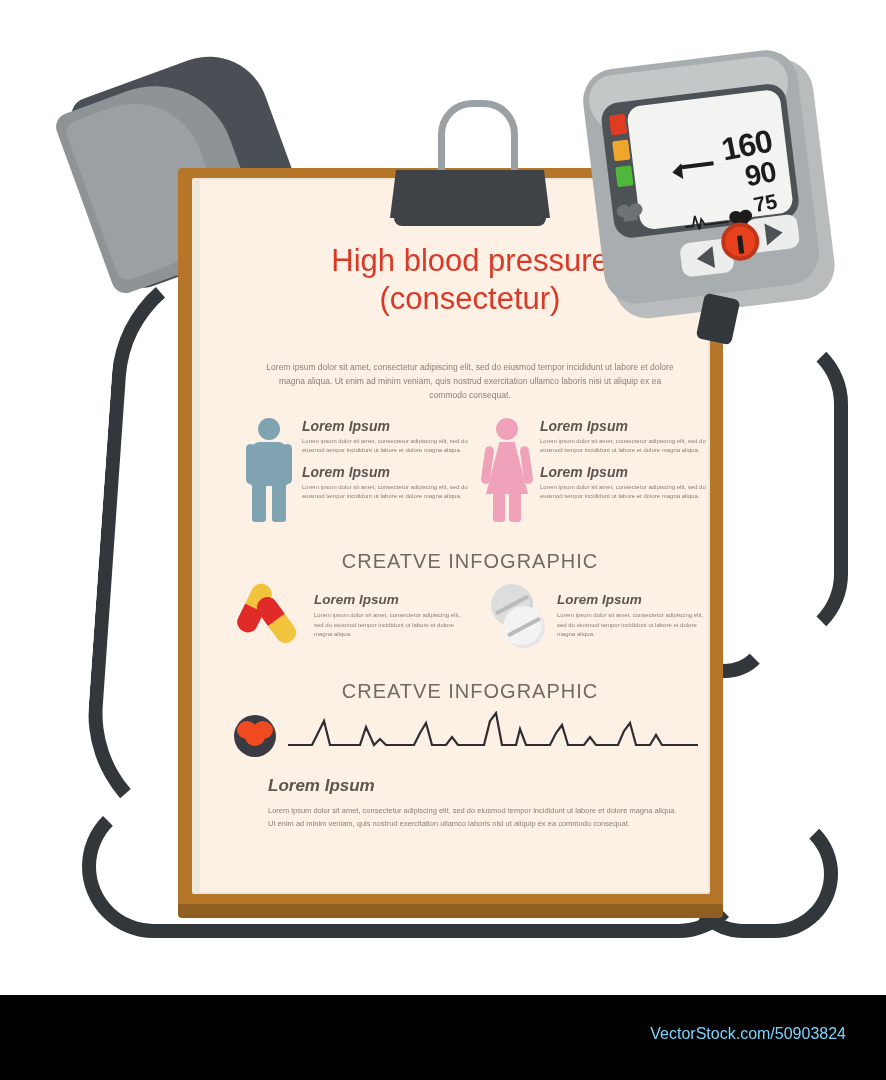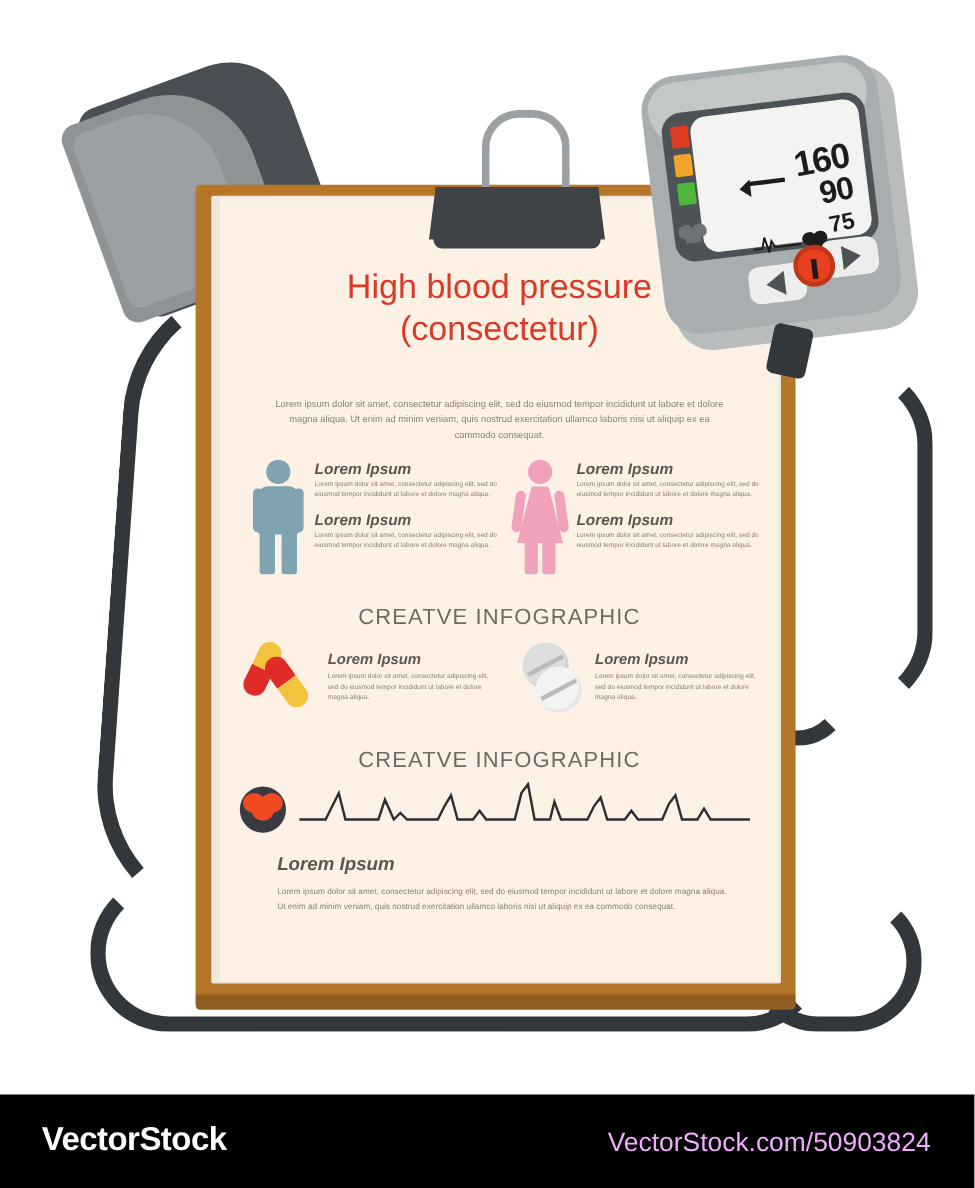--- a/index.html
+++ b/index.html
@@ -76,21 +76,21 @@
   #monitor .btn-r{left:146px;top:166px;width:52px;height:34px;}
   #monitor .tri{position:absolute;left:50%;top:50%;width:0;height:0;}
   #monitor .tri-l{transform:translate(-60%,-50%);border-top:11px solid transparent;border-bottom:11px solid transparent;border-right:17px solid #4d5256;}
   #monitor .tri-r{transform:translate(-40%,-50%);border-top:11px solid transparent;border-bottom:11px solid transparent;border-left:17px solid #4d5256;}
   #monitor .pwr{position:absolute;left:120px;top:168px;width:38px;height:38px;border-radius:50%;background:#e8411d;
       border:4px solid #c1361a;box-sizing:border-box;}
   #monitor .pwr i{position:absolute;left:50%;top:9px;width:5px;height:18px;background:#1c1c1c;transform:translateX(-50%);}
   #mon-nozzle{position:absolute;left:700px;top:296px;width:36px;height:46px;background:#32373c;border-radius:6px;transform:rotate(12deg);}
 
   
-  .pc{position:absolute;left:0;top:0;width:464px;height:712px;}
+  .pc{position:absolute;left:16px;top:0;width:464px;height:712px;}
   #title{position:absolute;left:0;top:62px;width:508px;text-align:center;color:#d93a28;
       font-size:31px;line-height:38px;}
   #intro{position:absolute;left:44px;top:180px;width:420px;text-align:center;color:#8a7f78;
       font-size:8.5px;line-height:14px;}
 
   .person-row{position:absolute;left:30px;top:238px;width:460px;display:flex;gap:16px;}
   .pcol{flex:1;display:flex;gap:10px;}
   .figure{width:46px;flex:0 0 46px;position:relative;height:104px;}
   .ptxt{flex:1;}
   .ph{font-size:14px;font-style:italic;font-weight:bold;color:#5c5650;margin:0 0 3px 0;}
@@ -143,21 +143,21 @@
   #heart-badge .hrt:before{left:-8px;top:-7px;}
   #heart-badge .hrt:after{left:8px;top:-7px;}
   #heart-badge .hrt{border-radius:0 0 50% 50%;transform:rotate(0deg);}
 
   #bottom-h{position:absolute;left:52px;top:596px;font-size:17px;font-style:italic;font-weight:bold;color:#5c5650;}
   #bottom-p{position:absolute;left:52px;top:624px;width:410px;color:#8a7f78;font-size:7.5px;line-height:13px;}
 
   
   #footer{position:absolute;left:0;top:995px;width:886px;height:85px;background:#000000;}
   #wm-logo{position:absolute;left:38px;top:24px;color:#ffffff;font-size:30px;font-weight:bold;letter-spacing:-.5px;}
-  #wm-url{position:absolute;right:40px;top:30px;color:#f0abfc;font-size:24px;}
+  #wm-url{position:absolute;right:40px;top:30px;color:#7dd3fc;font-size:16px;}
 </style>
 </head>
 <body>
 
 <div class="stage">
 
   <div class="tube" id="tube-left"></div>
   <div class="tube" id="tube-left-up"></div>
   <div class="tube" id="tube-right"></div>
   <div class="tube" id="tube-right-b"></div>
@@ -319,15 +319,14 @@
       </div>
     <div class="pwr">
         <i></i>
       </div>
   </div>
   <div id="mon-nozzle"></div>
 
 </div>
 
 <div id="footer">
-  <div id="wm-logo">VectorStock</div>
   <div id="wm-url">VectorStock.com/50903824</div>
 </div>
 
 </body></html>

